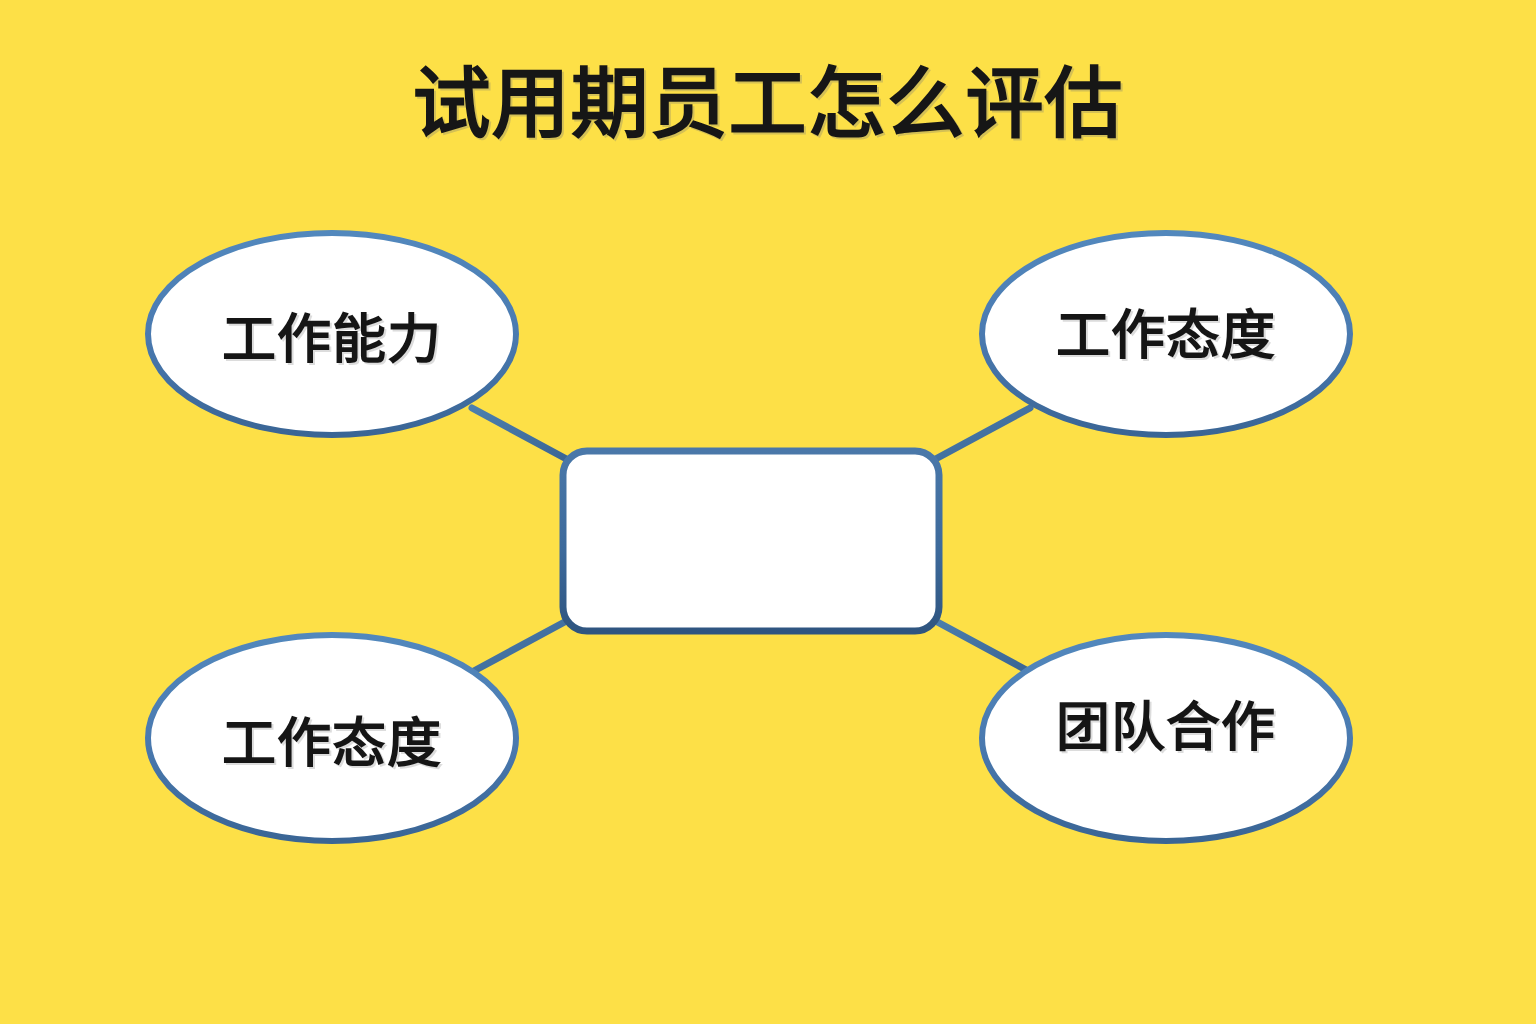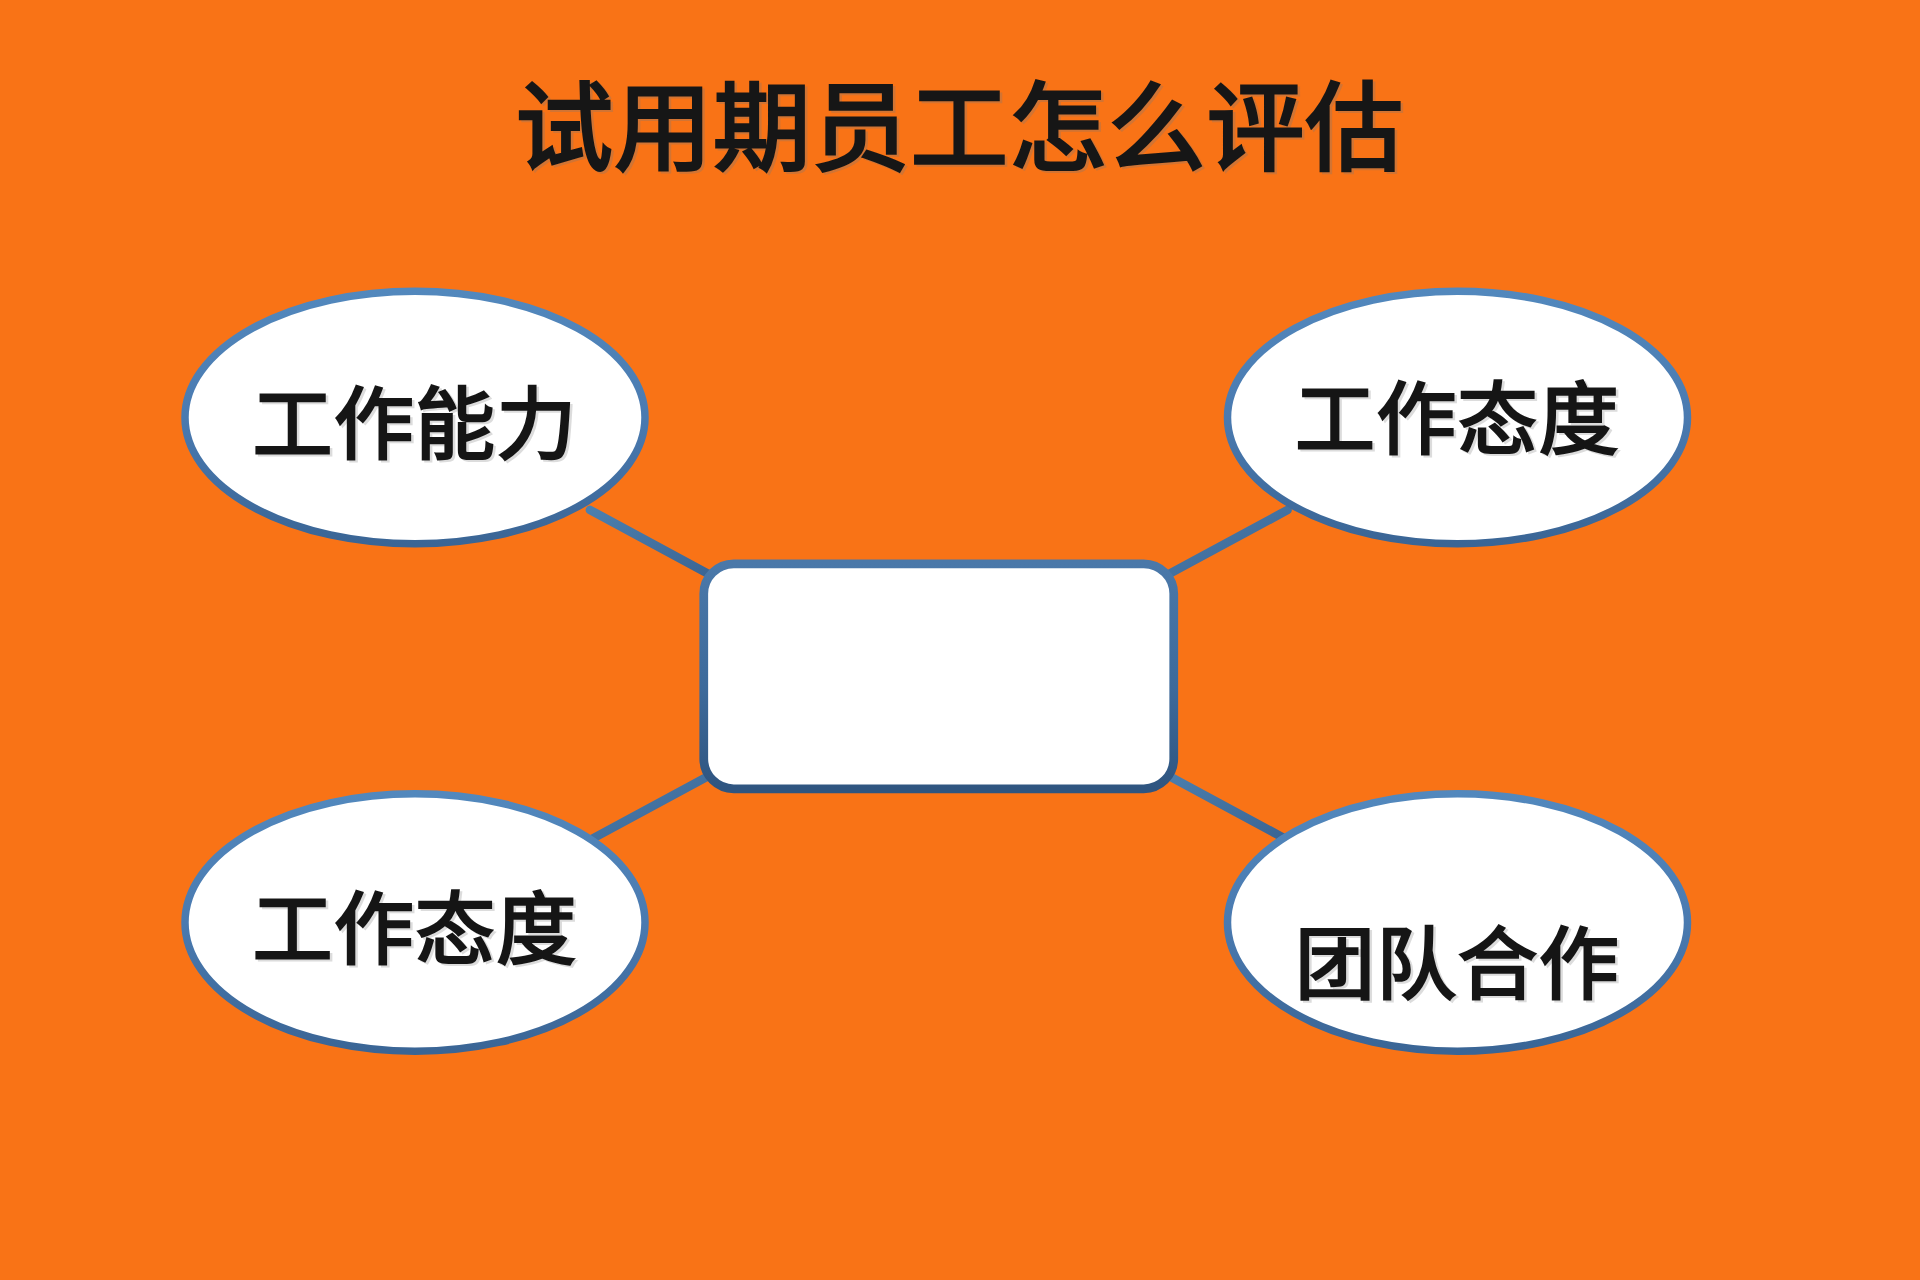--- a/index.html
+++ b/index.html
@@ -11,21 +11,21 @@
   body {
     width: 1536px;
     height: 1024px;
     overflow: hidden;
     font-family: "DejaVu Sans", "Liberation Sans", sans-serif;
   }
   #canvas {
     position: relative;
     width: 1536px;
     height: 1024px;
-    background: #f97316;
+    background: #fde047;
   }
   #diagram-svg {
     position: absolute;
     inset: 0;
     width: 1536px;
     height: 1024px;
     display: block;
   }
 
   
@@ -52,21 +52,21 @@
     align-items: center;
     justify-content: center;
     text-align: center;
     font-weight: 700;
     color: #151515;
     text-shadow: 2px 2px 0 rgba(130,130,130,0.28);
     white-space: nowrap;
     letter-spacing: 1px;
     pointer-events: none;
   }
-  .leaf-label { font-size: 64px; text-align: right; }
+  .leaf-label { font-size: 54px; text-align: right; }
   .center-label { font-size: 56px; }
 
   
   .node-hit {
     position: absolute;
     cursor: pointer;
     border-radius: 50%;
     background: transparent;
   }
   .node-hit.rect { border-radius: 24px; }
@@ -110,21 +110,21 @@
   </svg>
 
   <div class="diagram-title">试用期员工怎么评估</div>
 
   <div class="node-label leaf-label" style="left:148px; top:284px; width:368px; height:100px;">工作能力</div>
 
   <div class="node-label leaf-label" style="left:982px; top:280px; width:368px; height:100px;">工作态度</div>
 
   <div class="node-label leaf-label" style="left:148px; top:688px; width:368px; height:100px;">工作态度</div>
 
-  <div class="node-label leaf-label" style="left:982px; top:716px; width:368px; height:100px;">团队合作</div>
+  <div class="node-label leaf-label" style="left:982px; top:672px; width:368px; height:100px;">团队合作</div>
 
 
   <div class="node-hit" style="left:148px; top:233px; width:368px; height:202px;"></div>
   <div class="node-hit" style="left:982px; top:233px; width:368px; height:202px;"></div>
   <div class="node-hit" style="left:148px; top:635px; width:368px; height:206px;"></div>
   <div class="node-hit" style="left:982px; top:635px; width:368px; height:206px;"></div>
   <div class="node-hit rect" style="left:563px; top:451px; width:376px; height:180px;"></div>
 
 </div>
 

